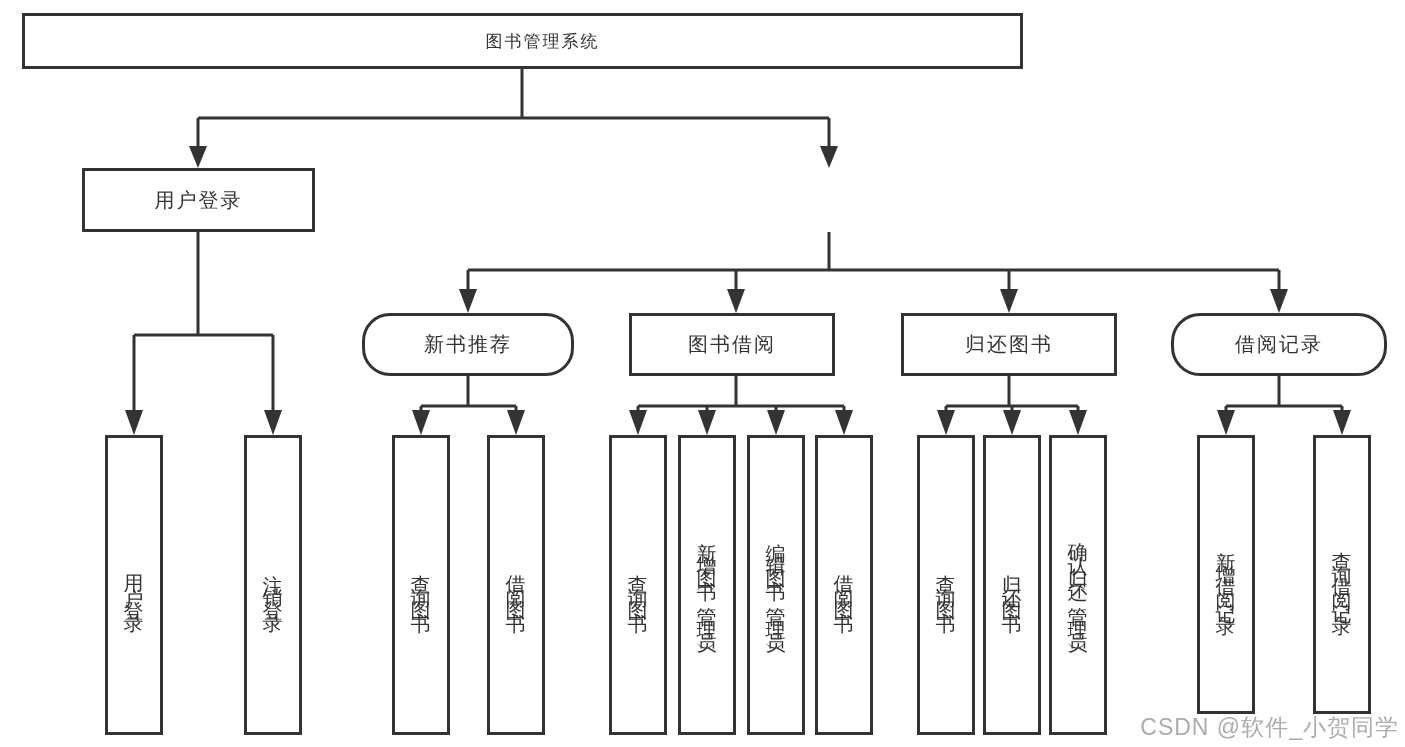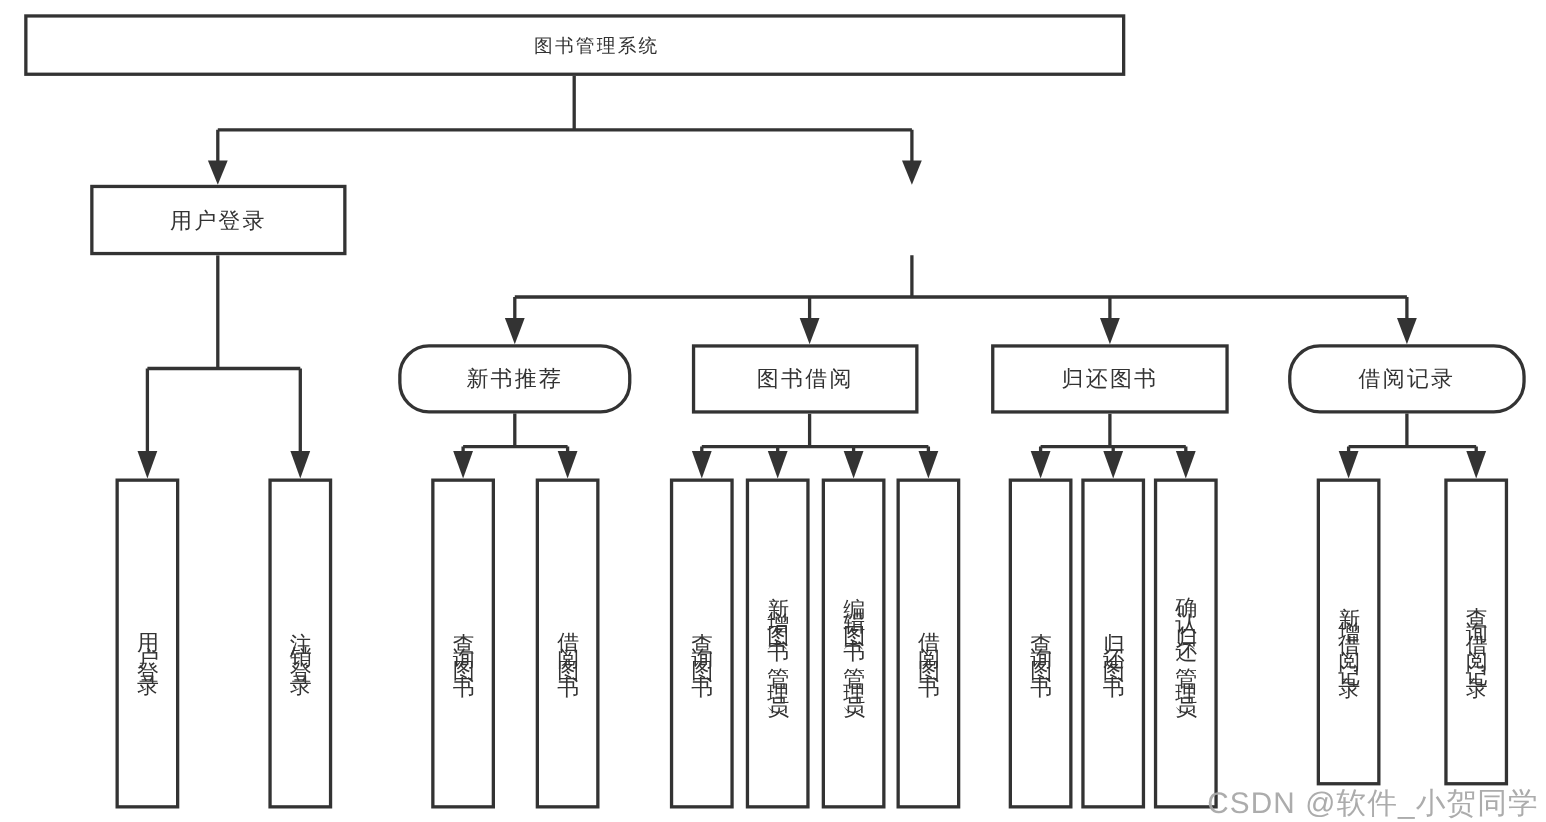--- a/index.html
+++ b/index.html
@@ -43,21 +43,21 @@
     letter-spacing: 13px;
     font-size: 20px;
     white-space: normal;
     line-height: 1;
   }
   .leaf.short { height: 279px; }
   .watermark {
     position: absolute;
     right: 6px;
     top: 712px;
-    font-size: 27px;
+    font-size: 23px;
     letter-spacing: 1px;
     color: rgba(168,168,168,0.95);
     z-index: 5;
   }
 </style>
 </head>
 <body>
 
 <div class="stage">
 

